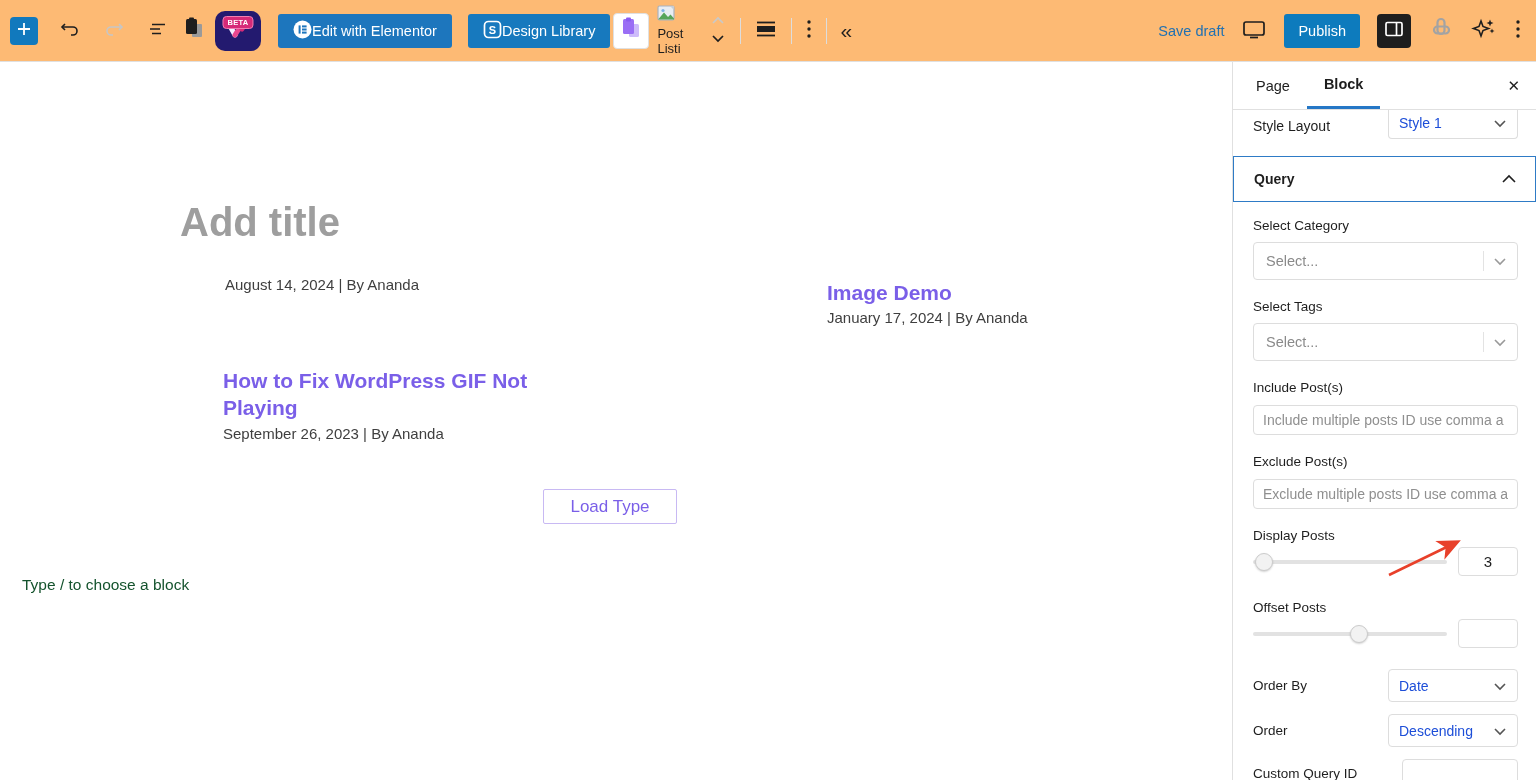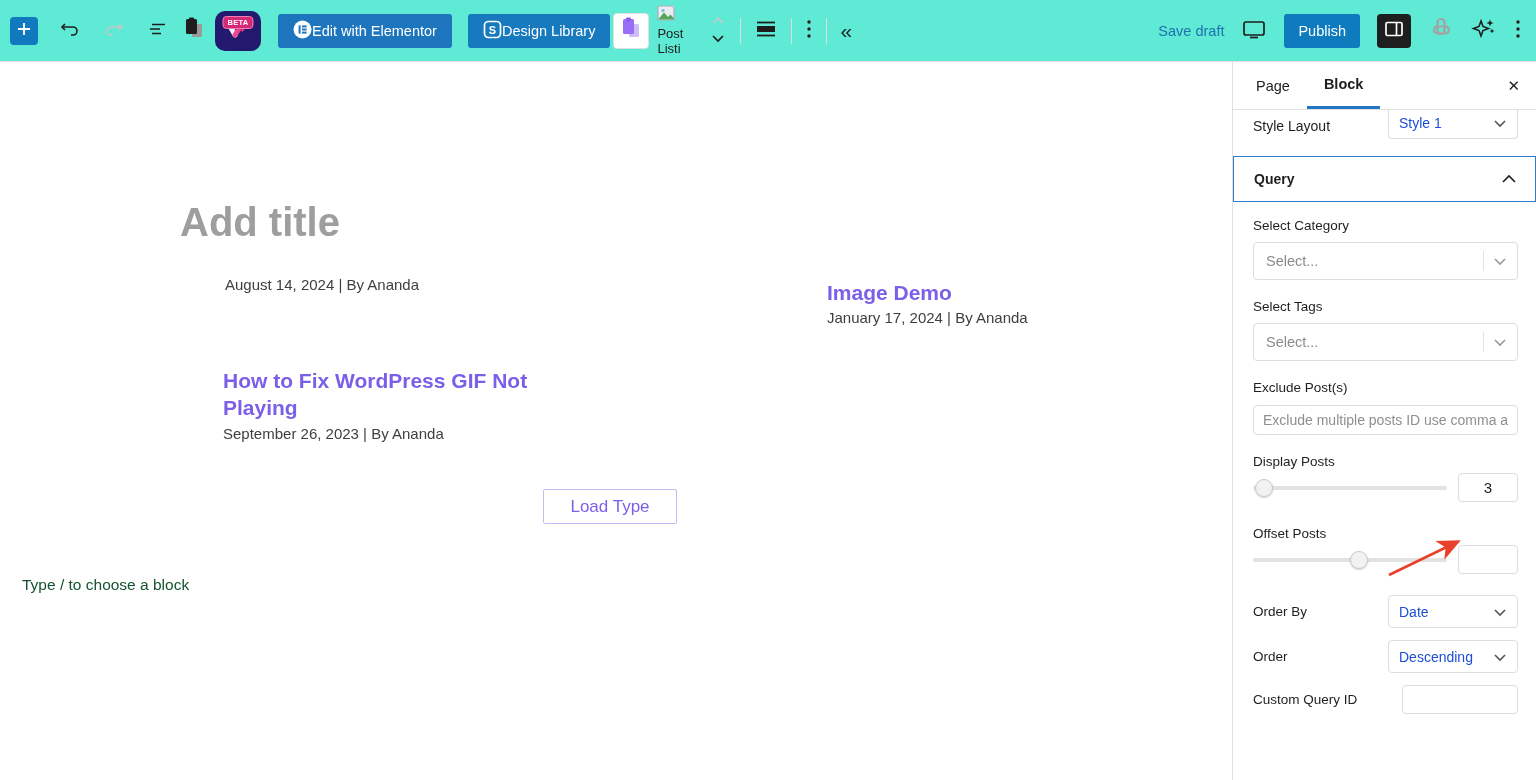--- a/index.html
+++ b/index.html
@@ -1,21 +1,21 @@
 <!DOCTYPE html>
 <html><head>
 <meta charset="utf-8">
 <style>
   * { box-sizing: border-box; margin: 0; padding: 0; }
   html,body { width:1536px; height:780px; overflow:hidden; background:#fff;
     font-family:"Liberation Sans", sans-serif; }
 
   
   .topbar { position:absolute; left:0; top:0; width:1536px; height:62px;
-    background:#5eead4; border-bottom:1px solid #e0e0e0; display:flex;
+    background:#fdba74; border-bottom:1px solid #e0e0e0; display:flex;
     align-items:center; z-index:30; }
   .tb-left { display:flex; align-items:center; padding-left:8px; }
   .tb-right { display:flex; align-items:center; margin-left:auto; padding-right:14px; gap:17px; }
   .icon-btn { display:flex; align-items:center; justify-content:center;
     background:none; border:none; cursor:pointer; padding:0; }
   .inserter { width:28px; height:28px; background:#1179bd; border-radius:4px;
     display:flex; align-items:center; justify-content:center; margin-left:2px; }
   .blue-btn { height:34px; display:flex; align-items:center; gap:0;
     background:#1b78bd; color:#fff; border:none; border-radius:3px;
     padding:0 15px; font-size:14.5px; font-weight:500; cursor:pointer; }
@@ -386,20 +386,24 @@
         <span class="ph">Select...</span>
         <span class="div"></span>
         <span>
           <svg width="14" height="9" viewBox="0 0 14 9" fill="none">
               <path d="M2 2 L7 7 L12 2" stroke="#999" stroke-width="1.6"></path>
             </svg>
         </span>
       </div>
     </div>
 
+    <div class="sec">
+      <div class="fld-label">Include Post(s)</div>
+      <input class="txt-input" type="text" placeholder="Include multiple posts ID use comma a" style="">
+    </div>
 
     <div class="sec">
       <div class="fld-label">Exclude Post(s)</div>
       <input class="txt-input" type="text" placeholder="Exclude multiple posts ID use comma a" style="">
     </div>
 
     <div class="sec">
       <div class="fld-label">Display Posts</div>
       <div class="slider-row">
         <div class="slider">

